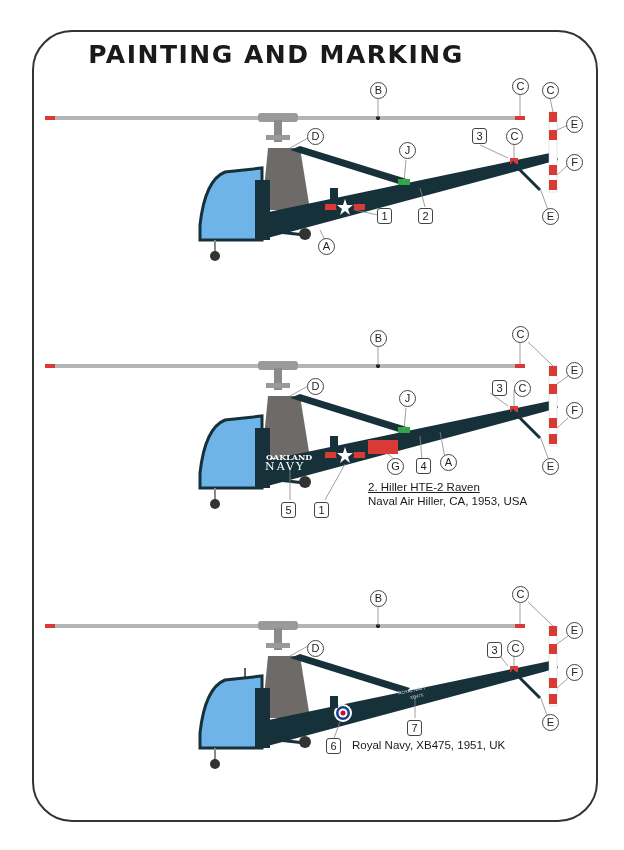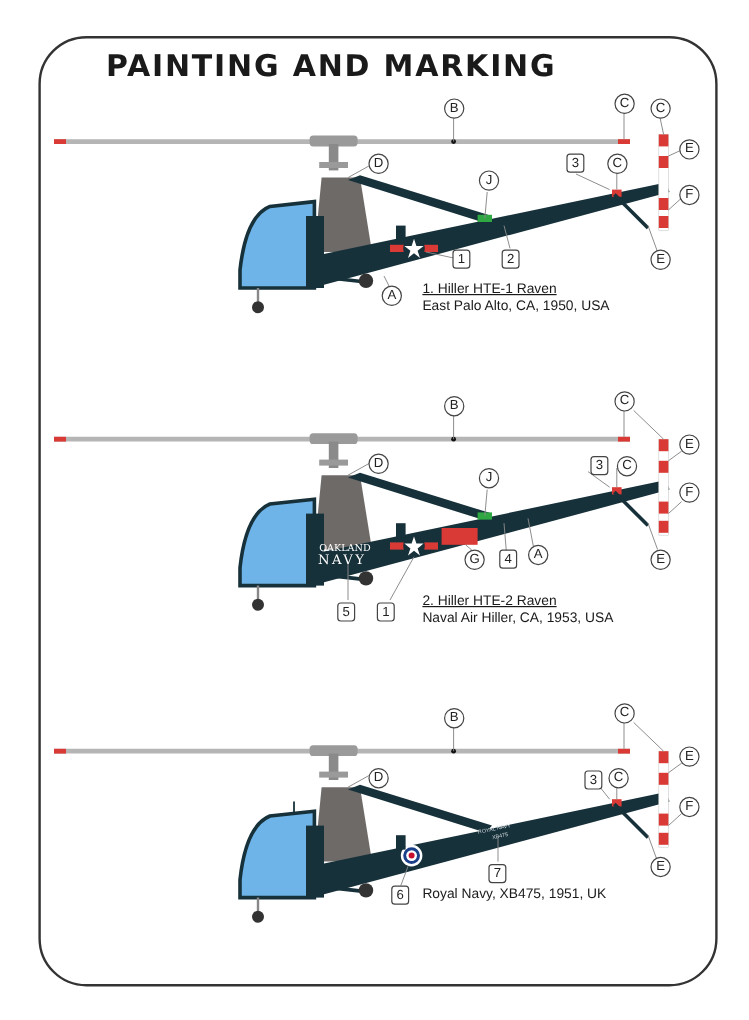--- a/index.html
+++ b/index.html
@@ -87,24 +87,20 @@
   <div class="callout-c" style="left:566px;top:36px;">E</div>
   <div class="callout-c" style="left:307px;top:48px;">D</div>
   <div class="callout-c" style="left:399px;top:62px;">J</div>
   <div class="callout-s" style="left:472px;top:48px;">3</div>
   <div class="callout-c" style="left:506px;top:48px;">C</div>
   <div class="callout-c" style="left:566px;top:74px;">F</div>
   <div class="callout-s" style="left:377px;top:128px;">1</div>
   <div class="callout-s" style="left:418px;top:128px;">2</div>
   <div class="callout-c" style="left:542px;top:128px;">E</div>
   <div class="callout-c" style="left:318px;top:158px;">A</div>
-  <div class="cap" style="top:154px;">
-    <span class="name">1. Hiller HTE-1 Raven</span>
-    <span>East Palo Alto, CA, 1950, USA</span>
-  </div>
 </div>
 
 <div class="panel" style="top:328px;">
   <svg width="624" height="250">
     <line x1="45" y1="38" x2="525" y2="38" stroke="#b5b5b5" stroke-width="4"></line>
     <rect x="45" y="36" width="10" height="4" fill="#d93a35"></rect>
     <rect x="515" y="36" width="10" height="4" fill="#d93a35"></rect>
     <rect x="258" y="33" width="40" height="9" rx="3" fill="#9a9a9a"></rect>
     <rect x="274" y="40" width="8" height="22" fill="#8a8a8a"></rect>
     <rect x="266" y="55" width="24" height="5" fill="#9a9a9a"></rect>
@@ -142,37 +138,37 @@
       <line x1="388" y1="126" x2="395" y2="132"></line>
       <line x1="420" y1="108" x2="422" y2="132"></line>
       <line x1="440" y1="104" x2="445" y2="130"></line>
       <line x1="490" y1="65" x2="508" y2="78"></line>
       <line x1="514" y1="62" x2="514" y2="78"></line>
       <line x1="540" y1="108" x2="548" y2="130"></line>
       <line x1="557" y1="56" x2="568" y2="48"></line>
       <line x1="557" y1="100" x2="568" y2="90"></line>
     </g>
   </svg>
-  <div style="position:absolute;left:266px;top:124px;font-family:'DejaVu Serif',serif;font-size:8px;color:#fff;font-weight:normal;">OAKLAND</div>
+  <div style="position:absolute;left:266px;top:124px;font-family:'DejaVu Serif',serif;font-size:8px;color:#fff;font-weight:bold;">OAKLAND</div>
   <div style="position:absolute;left:265px;top:132px;font-family:'DejaVu Serif',serif;font-size:11px;color:#fff;letter-spacing:2px;">NAVY</div>
   <div class="callout-c" style="left:370px;top:2px;">B</div>
   <div class="callout-c" style="left:512px;top:-2px;">C</div>
   <div class="callout-c" style="left:566px;top:34px;">E</div>
   <div class="callout-c" style="left:307px;top:50px;">D</div>
   <div class="callout-s" style="left:492px;top:52px;">3</div>
   <div class="callout-c" style="left:514px;top:52px;">C</div>
   <div class="callout-c" style="left:399px;top:62px;">J</div>
   <div class="callout-c" style="left:566px;top:74px;">F</div>
   <div class="callout-c" style="left:387px;top:130px;">G</div>
   <div class="callout-s" style="left:416px;top:130px;">4</div>
   <div class="callout-c" style="left:440px;top:126px;">A</div>
   <div class="callout-c" style="left:542px;top:130px;">E</div>
   <div class="callout-s" style="left:281px;top:174px;">5</div>
   <div class="callout-s" style="left:314px;top:174px;">1</div>
-  <div class="cap" style="top:166px;">
+  <div class="cap" style="top:152px;margin-left:16px;">
     <span class="name">2. Hiller HTE-2 Raven</span>
     <span>Naval Air Hiller, CA, 1953, USA</span>
   </div>
 </div>
 
 <div class="panel" style="top:588px;">
   <svg width="624" height="250">
     <line x1="45" y1="38" x2="525" y2="38" stroke="#b5b5b5" stroke-width="4"></line>
     <rect x="45" y="36" width="10" height="4" fill="#d93a35"></rect>
     <rect x="515" y="36" width="10" height="4" fill="#d93a35"></rect>

